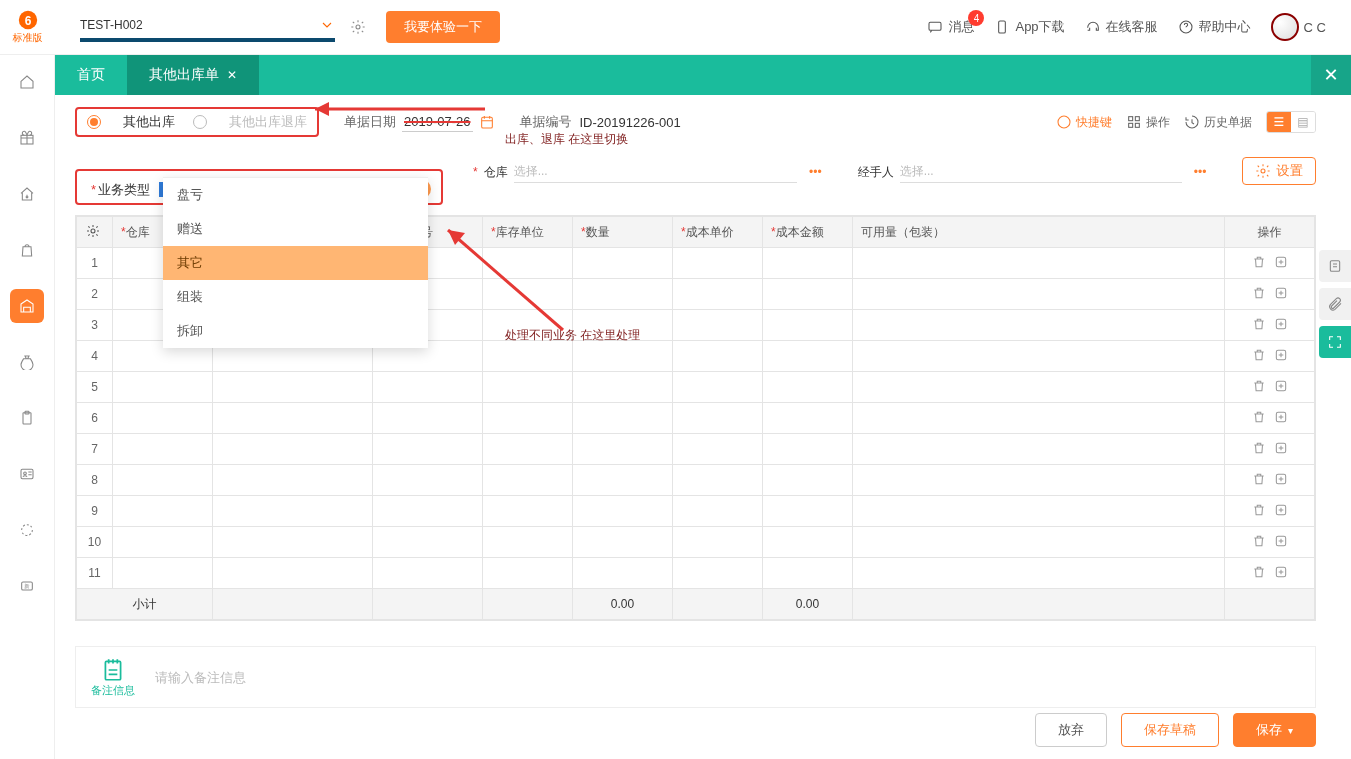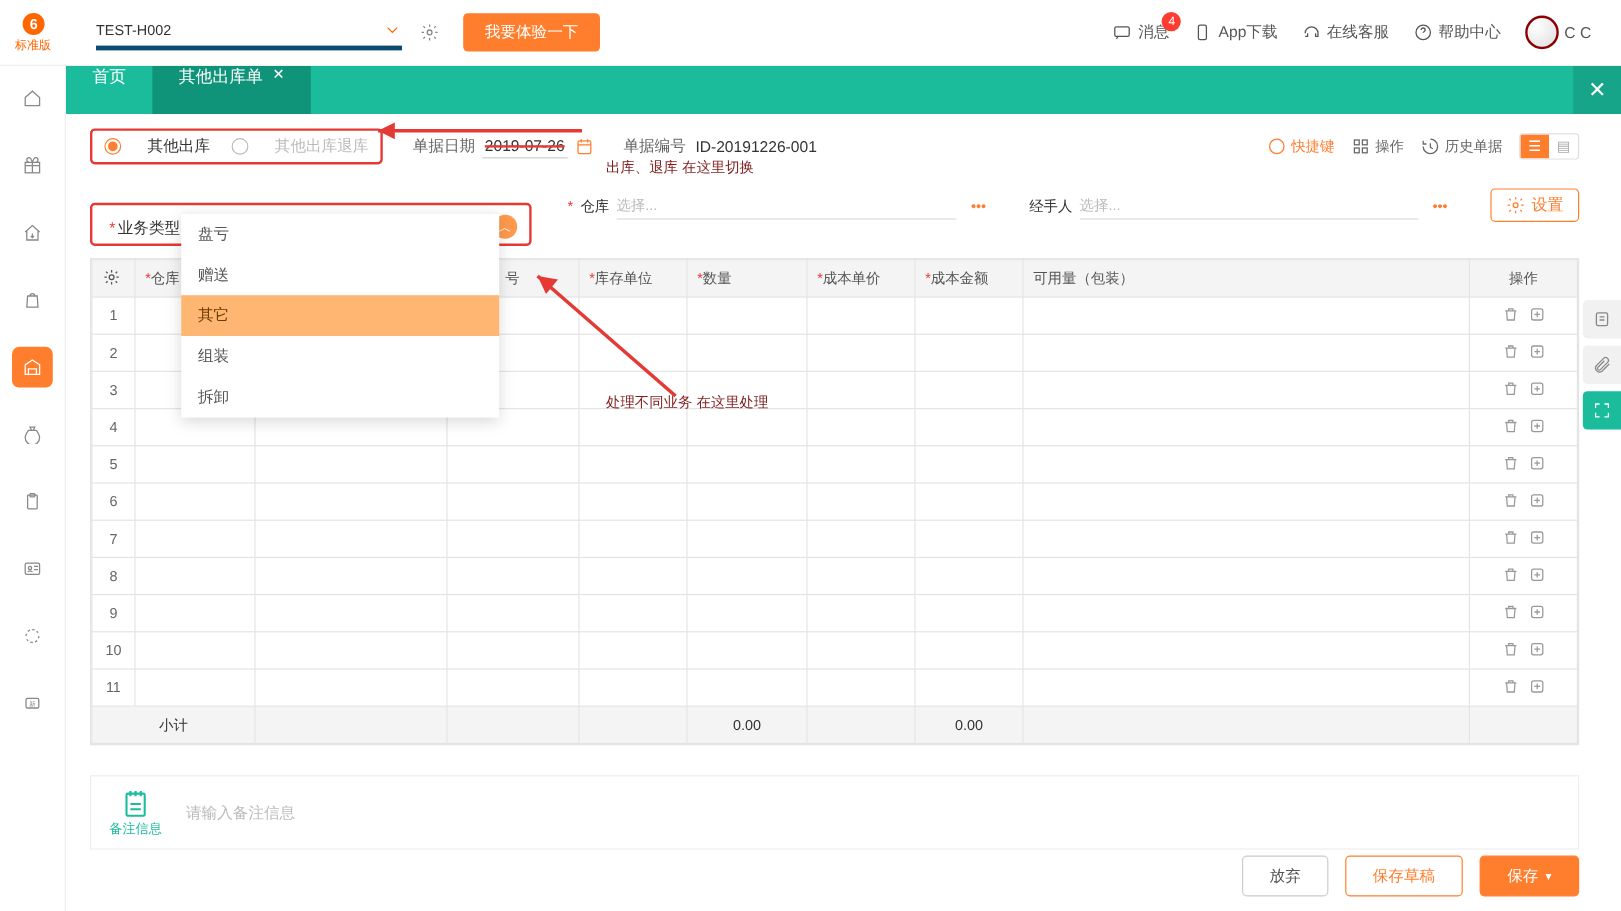--- a/index.html
+++ b/index.html
@@ -14,21 +14,21 @@
   .ws-select .caret { color:#ff6600; }
   .gear-top { margin:0 20px 0 15px; color:#888; }
   .cta-btn { background:#ff7e2e; color:#fff; border:none; border-radius:4px; height:32px; padding:0 18px; font-size:13px; cursor:pointer; }
   .topbar-right { margin-left:auto; display:flex; align-items:center; gap:20px; padding-right:25px; }
   .top-item { display:flex; align-items:center; gap:5px; color:#555; font-size:13px; cursor:pointer; position:relative; }
   .badge { position:absolute; top:-8px; right:-10px; background:#ff3c2f; color:#fff; border-radius:50%; width:16px; height:16px; font-size:10px; display:flex; align-items:center; justify-content:center; }
   .avatar { width:28px; height:28px; border-radius:50%; background:radial-gradient(circle at 30% 30%,#fff,#ddd); border:2px solid #8b0000; display:inline-block; }
 
   
   .tabstrip { height:40px; background:#1abc9c; display:flex; align-items:stretch; position:relative; margin-left:55px;}
-  .tabstrip .tab { padding:0 22px; display:flex; color:#fff; font-size:14px; cursor:pointer; }
+  .tabstrip .tab { padding:0 22px; display:flex; align-items:center; color:#fff; font-size:14px; cursor:pointer; }
   .tabstrip .tab.active { background:#109479; }
   .tabstrip .tab .close { margin-left:8px; font-size:12px; }
   .tabstrip .close-all { position:absolute; right:0; top:0; width:40px; height:40px; background:#17a589; color:#fff; display:flex; align-items:center; justify-content:center; font-size:18px; cursor:pointer; }
 
   
   .leftrail { position:absolute; left:0; top:55px; bottom:0; width:55px; background:#fff; border-right:1px solid #eee; display:flex; flex-direction:column; align-items:center; padding-top:10px; gap:22px;}
   .leftrail .rail-item { width:34px; height:34px; display:flex; align-items:center; justify-content:center; color:#888; border-radius:6px; cursor:pointer;}
   .leftrail .rail-item.active { background:#ff7e2e; color:#fff; }
 
   
@@ -72,21 +72,21 @@
 
   
   .filters-row { display:flex; align-items:flex-start; gap:30px; margin-top:16px; position:relative;}
   .f-sib { padding-top:8px; flex:1; display:flex; align-items:center; gap:6px;}
   .f-sib .req{color:#e53935;}
   .f-sib .ph{color:#bbb; flex:1; border-bottom:1px solid #ddd; padding:2px 0;}
   .f-sib .dots{ cursor:pointer;color:#ff7e2e; padding:0 6px;}
   .settings-btn { border:1px solid #ff7e2e; color:#ff7e2e; background:#fff; border-radius:4px; height:28px; padding:0 12px; display:flex; align-items:center; gap:5px; cursor:pointer; margin-top:4px;}
 
   
-  .dropdown { position:absolute; left:96px; top:82px; width:265px; background:#fff; border-top:1px solid #eee; box-shadow:0 4px 12px rgba(0,0,0,.15); z-index:20; }
+  .dropdown { position:absolute; left:108px; top:82px; width:265px; background:#fff; border-top:1px solid #eee; box-shadow:0 4px 12px rgba(0,0,0,.15); z-index:20; }
   .dropdown .opt { padding:8px 14px; font-size:13px; color:#555; cursor:pointer;}
   .dropdown .opt.sel { background:#ffb673; color:#6b3a00;}
 
   
   .grid-wrap { margin-top:10px; border:1px solid #e4e4e4;}
   table.grid { width:100%; border-collapse:collapse; table-layout:fixed;}
   table.grid th, table.grid td { border:1px solid #e4e4e4; height:31px; padding:0 8px; font-size:12px; text-align:left; background:#fff;}
   table.grid th { background:#f4f4f4; color:#555; font-weight:normal;}
   table.grid th .req{color:#e53935;}
   table.grid td.idx { text-align:center; color:#666; width:36px;}

